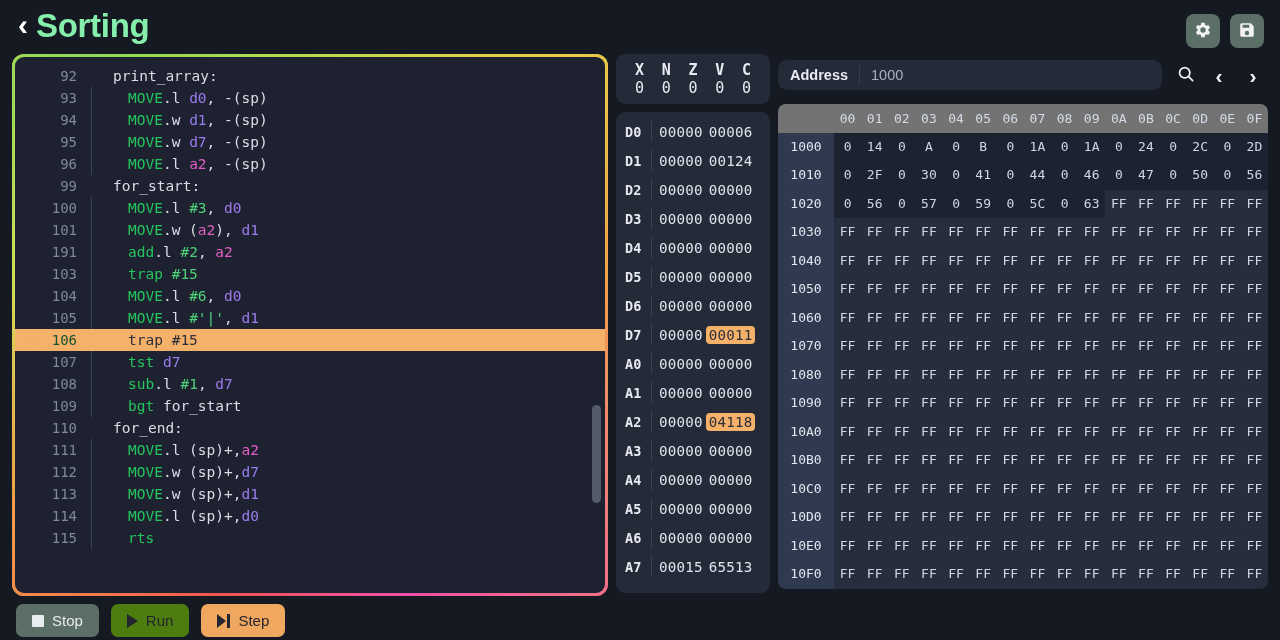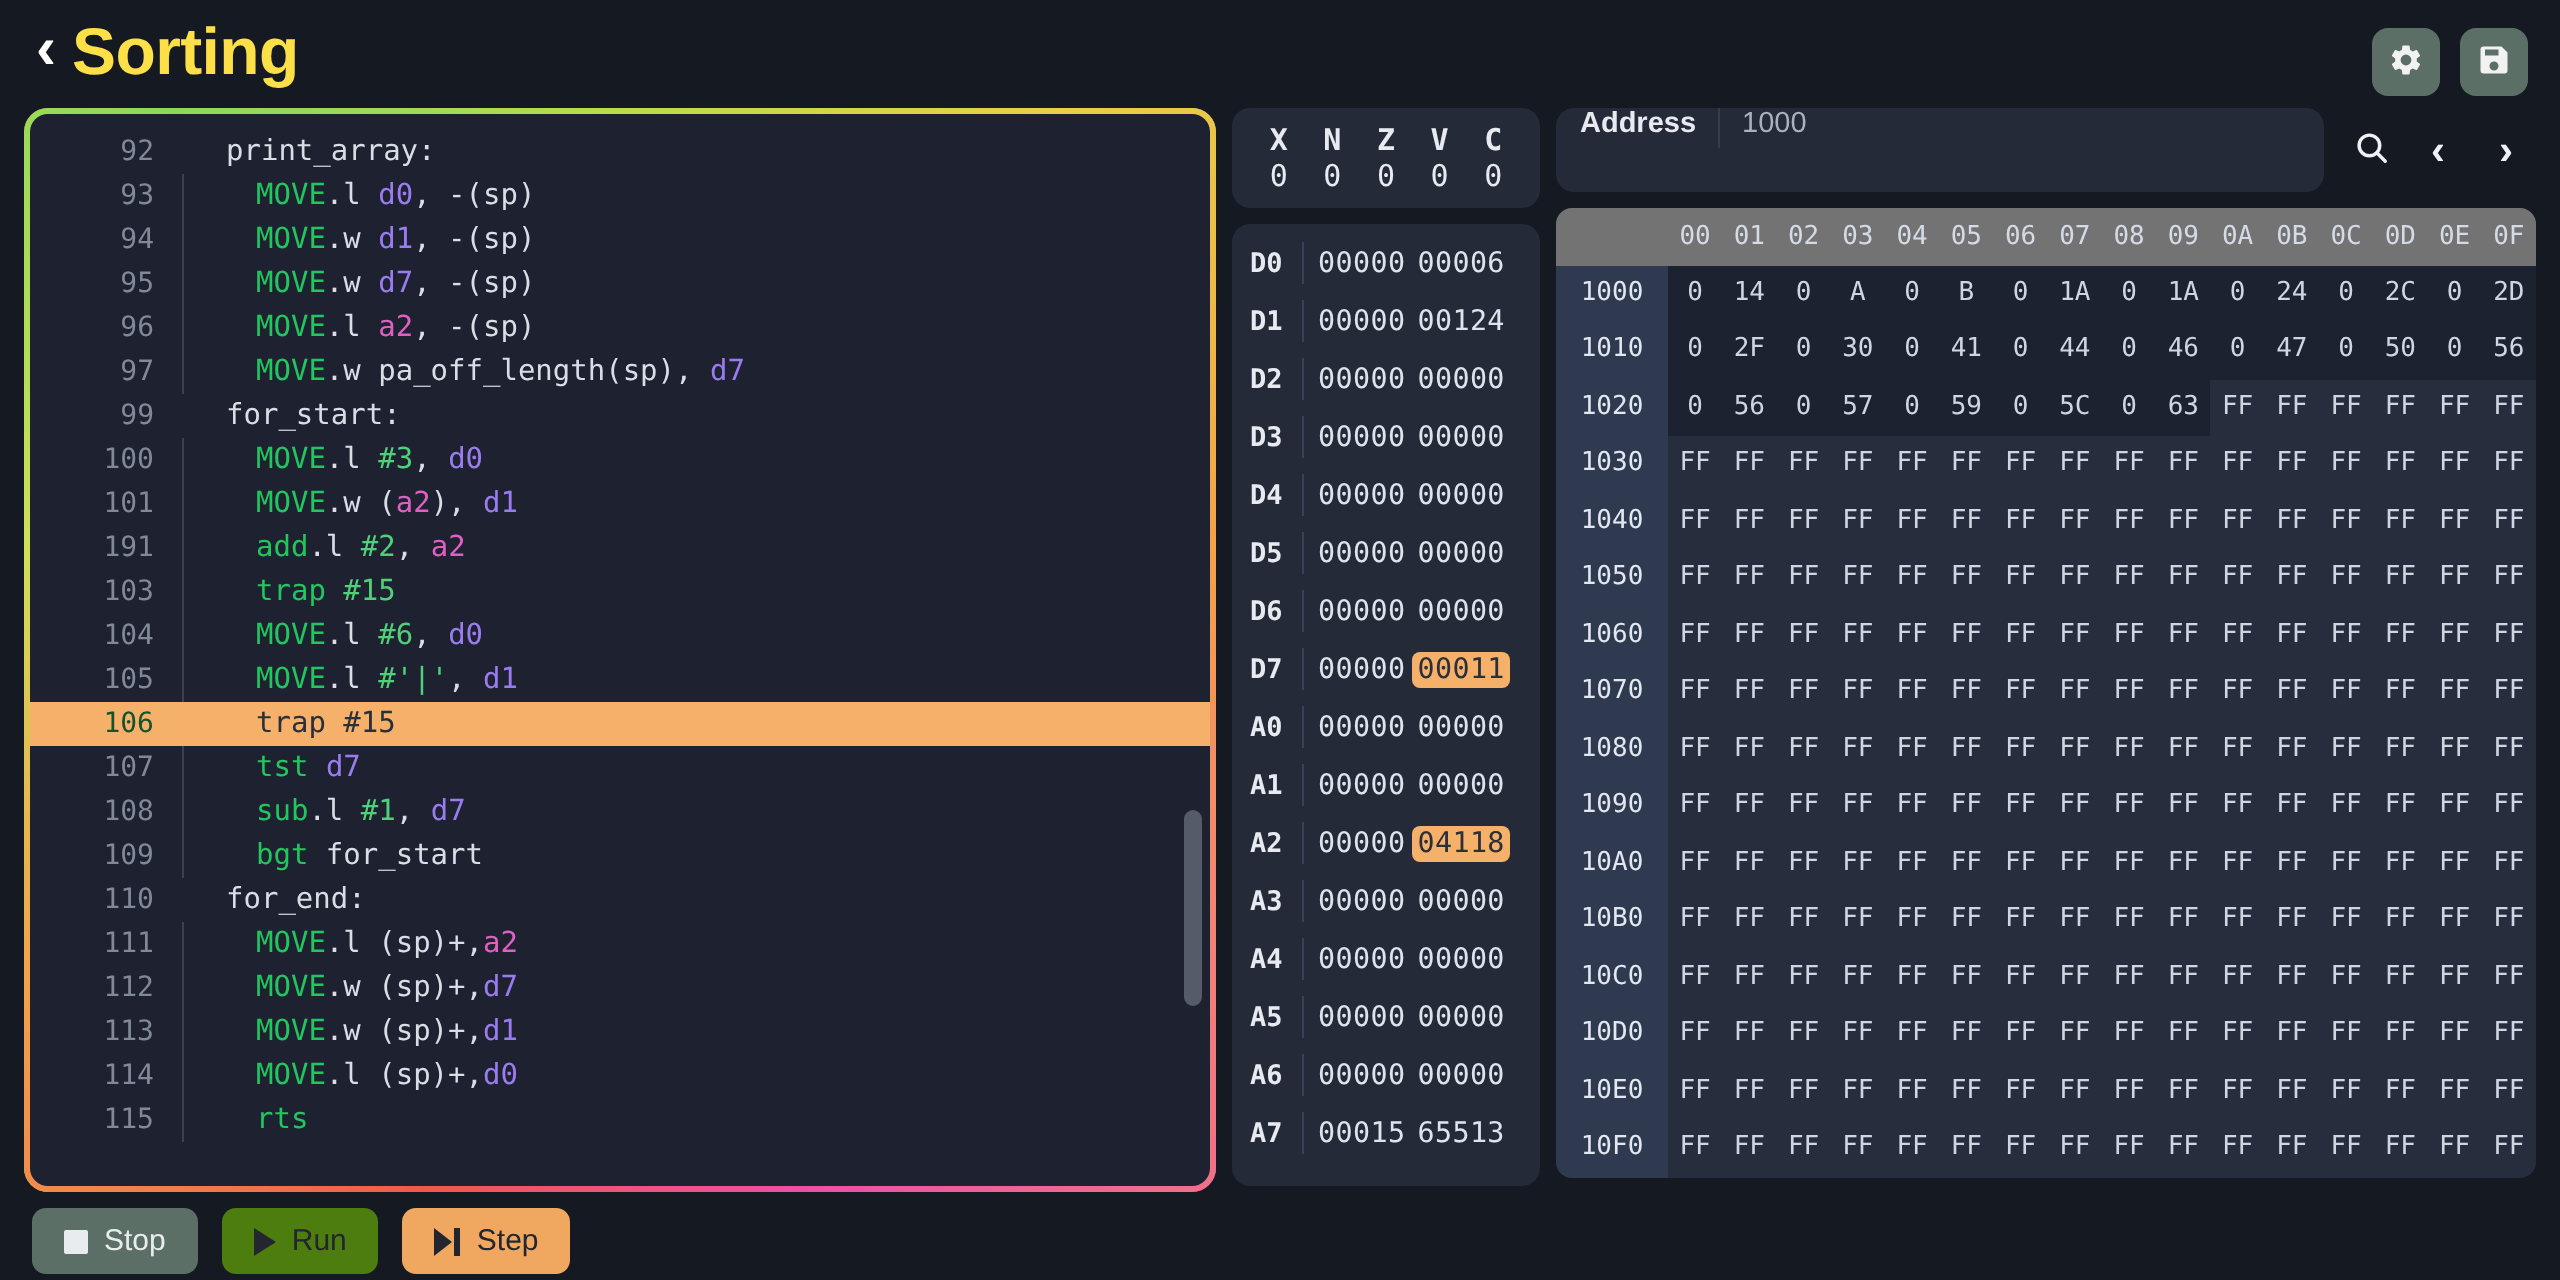--- a/index.html
+++ b/index.html
@@ -18,21 +18,21 @@
   }
   .title-wrap {
     position: absolute; left: 18px; top: 6px;
     display: flex; align-items: center; gap: 8px;
   }
   .back-chevron {
     color: #ffffff; font-size: 30px; font-weight: bold; line-height: 1;
     display: inline-block; transform: translateY(-1px); cursor: pointer;
   }
   .app-title {
-    color: #fde047; font-size: 33px; font-weight: bold; letter-spacing: -0.3px;
+    color: #86efac; font-size: 33px; font-weight: bold; letter-spacing: -0.3px;
     line-height: 40px; white-space: nowrap;
   }
   .header-btns {
     position: absolute; right: 16px; top: 14px; display: flex; gap: 10px;
   }
   .hbtn {
     width: 34px; height: 34px; border-radius: 8px;
     background: #5c6f66; border: none; cursor: pointer;
     display: flex; align-items: center; justify-content: center;
   }
@@ -145,22 +145,22 @@
   }
 
   
   .mem-col {
     position: absolute; left: 778px; top: 54px; width: 490px;
   }
   .addr-bar {
     display: flex; align-items: center; height: 42px; gap: 0;
   }
   .addr-input-wrap {
-    flex: 1; height: 42px; background: #242a38; border-radius: 9px;
-    display: flex; align-items: flex-start; padding: 0 12px;
+    flex: 1; height: 30px; background: #242a38; border-radius: 9px;
+    display: flex; align-items: center; padding: 0 12px;
   }
   .addr-label {
     color: #e7eaf0; font-size: 14.5px; font-weight: bold; padding-right: 11px;
   }
   .addr-sep { width: 1px; height: 20px; background: #49506279; margin-right: 11px; }
   .addr-value {
     color: #a9b0bf; font-size: 14.5px; font-family: "Liberation Sans", sans-serif;
   }
   .addr-icons { display: flex; align-items: center; gap: 4px; padding-left: 8px; }
   .aicon {
@@ -244,21 +244,20 @@
   </div>
 
   <div class="editor-outer">
     <div class="editor-inner">
       <div class="code-scroll" id="code-scroll">
           <div class="code-line"><span class="lnum">92</span><span class="indent-guide" style="background: transparent;"></span><span class="ctext"><span class="tk-lbl">print_array:</span></span></div>
           <div class="code-line"><span class="lnum">93</span><span class="indent-guide"></span><span class="ctext" style="padding-left: 36px;"><span class="tk-op">MOVE</span><span class="tk-pln">.l </span><span class="tk-dreg">d0</span><span class="tk-pln">, -(sp)</span></span></div>
           <div class="code-line"><span class="lnum">94</span><span class="indent-guide"></span><span class="ctext" style="padding-left: 36px;"><span class="tk-op">MOVE</span><span class="tk-pln">.w </span><span class="tk-dreg">d1</span><span class="tk-pln">, -(sp)</span></span></div>
           <div class="code-line"><span class="lnum">95</span><span class="indent-guide"></span><span class="ctext" style="padding-left: 36px;"><span class="tk-op">MOVE</span><span class="tk-pln">.w </span><span class="tk-dreg">d7</span><span class="tk-pln">, -(sp)</span></span></div>
           <div class="code-line"><span class="lnum">96</span><span class="indent-guide"></span><span class="ctext" style="padding-left: 36px;"><span class="tk-op">MOVE</span><span class="tk-pln">.l </span><span class="tk-areg">a2</span><span class="tk-pln">, -(sp)</span></span></div>
-          <div class="code-line"><span class="lnum">97</span><span class="indent-guide"></span><span class="ctext" style="padding-left: 36px;"><span class="tk-op">MOVE</span><span class="tk-pln">.w pa_off_length(sp), </span><span class="tk-dreg">d7</span></span></div>
           <div class="code-line"><span class="lnum">99</span><span class="indent-guide" style="background: transparent;"></span><span class="ctext"><span class="tk-lbl">for_start:</span></span></div>
           <div class="code-line"><span class="lnum">100</span><span class="indent-guide"></span><span class="ctext" style="padding-left: 36px;"><span class="tk-op">MOVE</span><span class="tk-pln">.l </span><span class="tk-imm">#3</span><span class="tk-pln">, </span><span class="tk-dreg">d0</span></span></div>
           <div class="code-line"><span class="lnum">101</span><span class="indent-guide"></span><span class="ctext" style="padding-left: 36px;"><span class="tk-op">MOVE</span><span class="tk-pln">.w (</span><span class="tk-areg">a2</span><span class="tk-pln">), </span><span class="tk-dreg">d1</span></span></div>
           <div class="code-line"><span class="lnum">191</span><span class="indent-guide"></span><span class="ctext" style="padding-left: 36px;"><span class="tk-op">add</span><span class="tk-pln">.l </span><span class="tk-imm">#2</span><span class="tk-pln">, </span><span class="tk-areg">a2</span></span></div>
           <div class="code-line"><span class="lnum">103</span><span class="indent-guide"></span><span class="ctext" style="padding-left: 36px;"><span class="tk-op">trap</span><span class="tk-pln"> </span><span class="tk-imm">#15</span></span></div>
           <div class="code-line"><span class="lnum">104</span><span class="indent-guide"></span><span class="ctext" style="padding-left: 36px;"><span class="tk-op">MOVE</span><span class="tk-pln">.l </span><span class="tk-imm">#6</span><span class="tk-pln">, </span><span class="tk-dreg">d0</span></span></div>
           <div class="code-line"><span class="lnum">105</span><span class="indent-guide"></span><span class="ctext" style="padding-left: 36px;"><span class="tk-op">MOVE</span><span class="tk-pln">.l </span><span class="tk-imm">#'|'</span><span class="tk-pln">, </span><span class="tk-dreg">d1</span></span></div>
           <div class="code-line active"><span class="gutter-dot"></span><span class="lnum">106</span><span class="indent-guide"></span><span class="ctext" style="padding-left: 36px;"><span class="tk-op">trap</span><span class="tk-pln"> </span><span class="tk-imm">#15</span></span></div>
           <div class="code-line"><span class="lnum">107</span><span class="indent-guide"></span><span class="ctext" style="padding-left: 36px;"><span class="tk-op">tst</span><span class="tk-pln"> </span><span class="tk-dreg">d7</span></span></div>
           <div class="code-line"><span class="lnum">108</span><span class="indent-guide"></span><span class="ctext" style="padding-left: 36px;"><span class="tk-op">sub</span><span class="tk-pln">.l </span><span class="tk-imm">#1</span><span class="tk-pln">, </span><span class="tk-dreg">d7</span></span></div>

